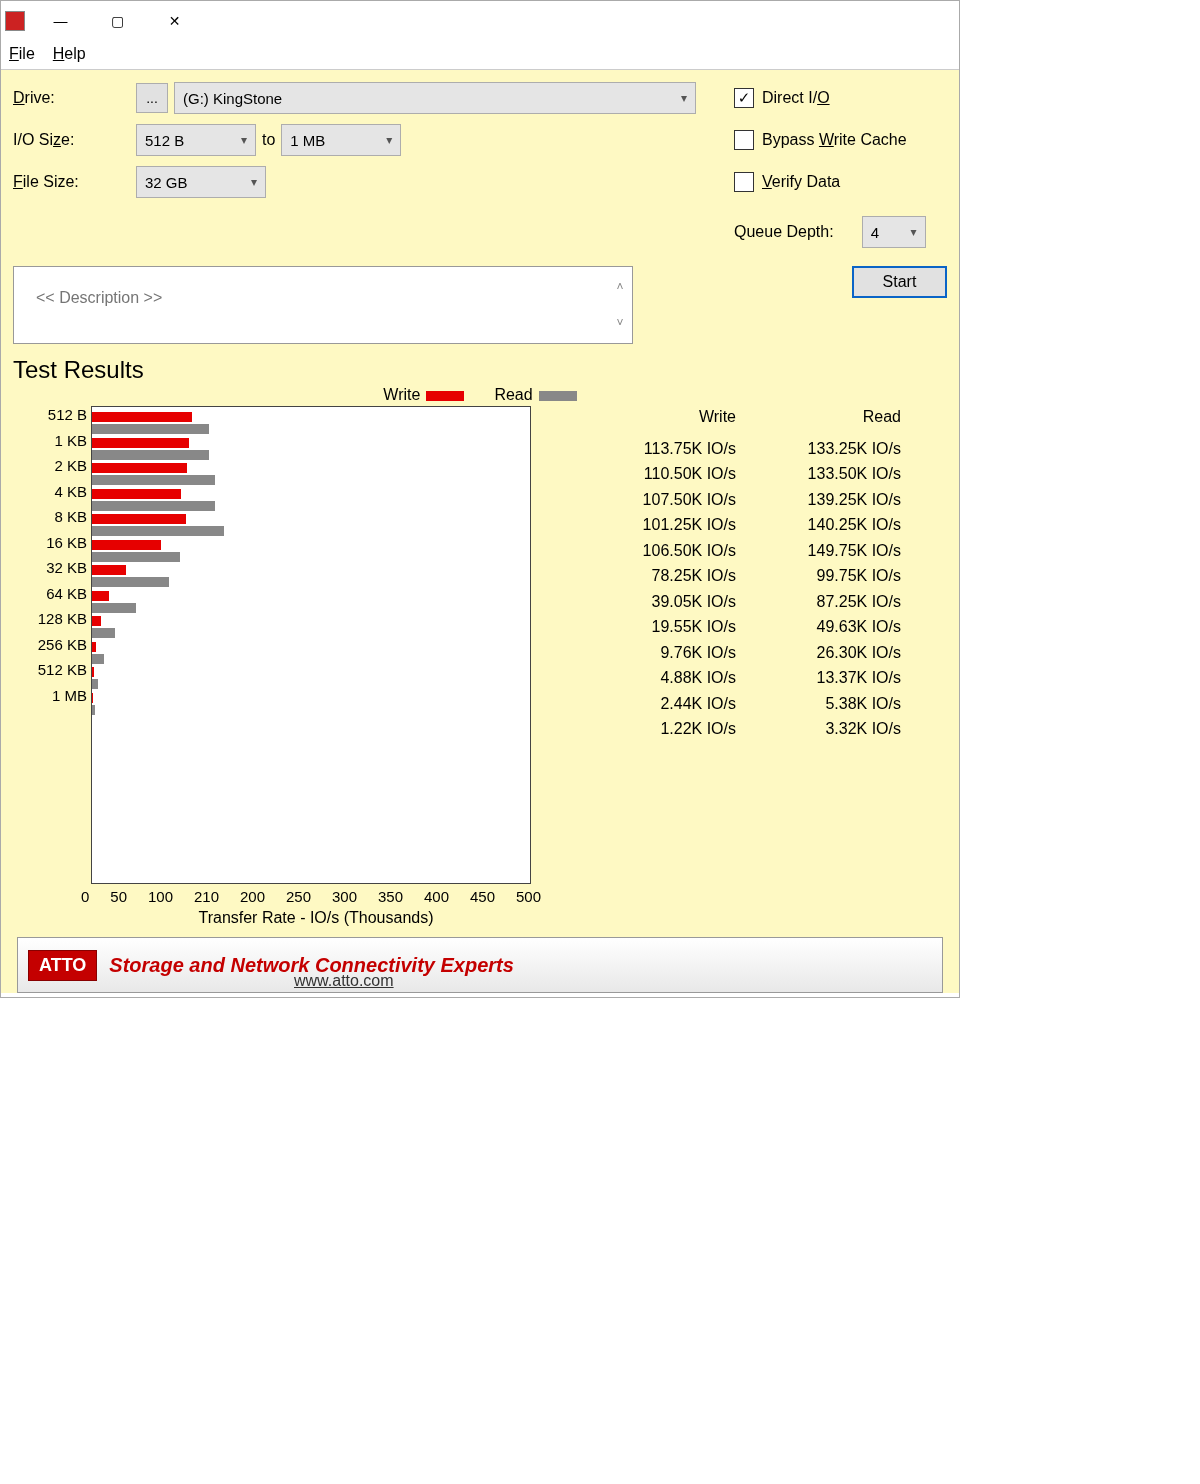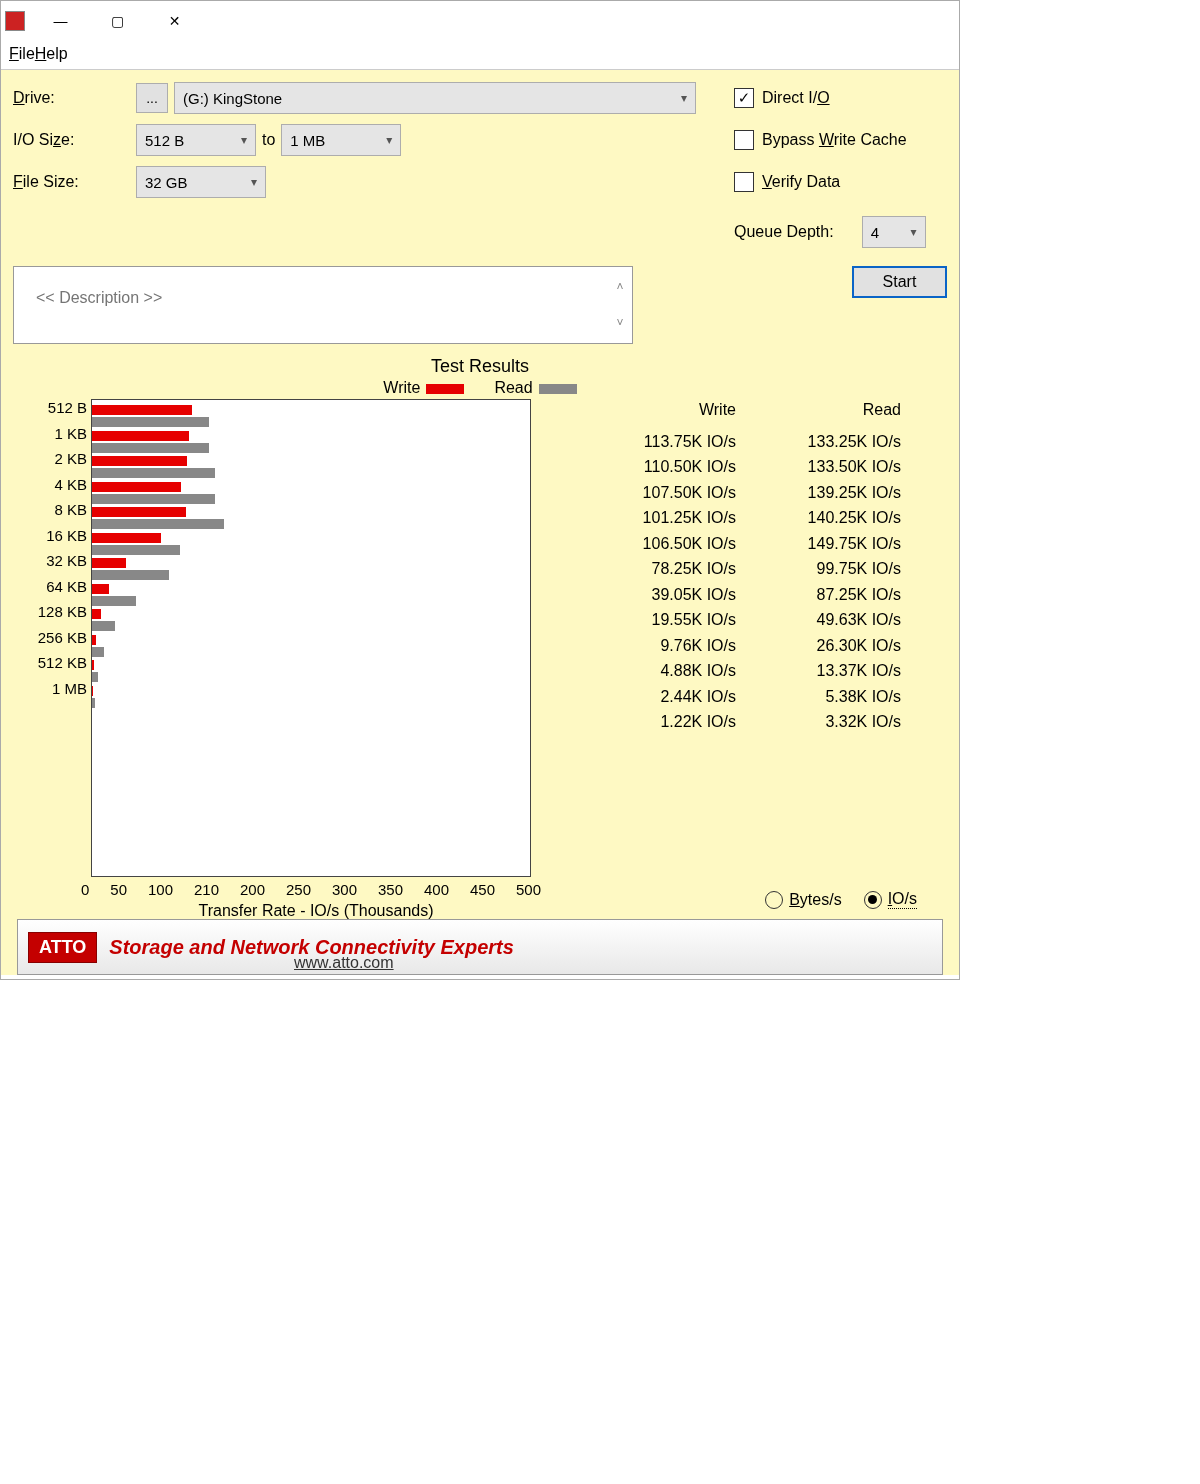--- a/index.html
+++ b/index.html
@@ -3,39 +3,39 @@
 <meta charset="utf-8">
 <style>
   * { box-sizing: border-box; margin: 0; padding: 0; font-family: "Segoe UI", Tahoma, sans-serif; }
   body { background: #fff; width: 960px; }
   .window { border: 1px solid #aaa; background: #fff; }
   .titlebar { display: flex; align-items: center; height: 40px; padding: 0 4px; }
   .titlebar-icon { width: 20px; height: 20px; background: #cc2222; border: 1px solid #888; margin-right: 8px; }
   .titlebar-text { font-size: 17px; color: #000; flex: 1; }
   .win-controls { display: flex; gap: 2px; }
   .win-btn { width: 55px; height: 32px; display: flex; align-items: center; justify-content: center; font-size: 14px; color: #000; }
-  .menubar { display: flex; padding: 4px 8px 6px; font-size: 16px; color: #000; border-bottom: 1px solid #ccc; }
+  .menubar { display: flex; padding: 4px 8px 6px; gap: 18px; font-size: 16px; color: #000; border-bottom: 1px solid #ccc; }
   .menubar span u { text-decoration: underline; }
   .content { padding: 12px 12px 0 12px; background: #fef9c3; }
   .settings { display: grid; grid-template-columns: 115px 560px 1fr; gap: 10px 8px; align-items: center; font-size: 16px; color: #000; }
   .lbl { white-space: nowrap; }
   .dotbtn { width: 32px; height: 30px; border: 1px solid #adadad; background: #e1e1e1; display: inline-flex; align-items: center; justify-content: center; font-size: 14px; }
   .select { height: 32px; border: 1px solid #adadad; background: #e5e5e5; display: inline-flex; align-items: center; padding: 0 8px; position: relative; font-size: 15px; }
   .select .chev { position: absolute; right: 8px; font-size: 12px; color: #555; }
   .row-drive { display: flex; gap: 6px; align-items: center; }
   .row-io { display: flex; gap: 6px; align-items: center; }
   .right-col { padding-left: 30px; font-size: 16px; display: flex; align-items: center; gap: 8px; }
   .check { width: 20px; height: 20px; border: 1px solid #333; background: #fff; display: inline-flex; align-items: center; justify-content: center; font-size: 15px; }
   .qd-row { display: flex; align-items: center; gap: 28px; padding-left: 30px; font-size: 16px; margin-top: 8px; }
   .desc-start { display: flex; margin-top: 18px; gap: 20px; align-items: flex-start; }
   .desc-box { flex: 1; max-width: 620px; height: 78px; border: 1px solid #999; background: #fff; display: flex; }
   .desc-ta { flex: 1; padding: 22px; border: none; font-size: 16px; color: #555; resize: none; }
   .desc-spin { width: 24px; display: flex; flex-direction: column; justify-content: space-around; align-items: center; color: #888; font-size: 12px; padding: 2px 0; }
   .start-btn { margin-left: auto; width: 95px; height: 32px; border: 2px solid #0a64c7; background: #e1e1e1; font-size: 16px; }
-  .results-title { text-align: center; font-size: 18px; margin-top: 12px; }
+  .results-title { font-size: 24px; margin-top: 12px; }
   .legend { display: flex; justify-content: center; gap: 30px; font-size: 16px; margin-top: 2px; align-items: center; }
   .legend-swatch { display: inline-block; width: 38px; height: 10px; vertical-align: middle; margin-left: 6px; }
   .chart-area { display: flex; margin-top: 2px; }
   .ylabels { width: 78px; text-align: right; font-size: 15px; padding-right: 4px; }
   .ylabels div { height: 25.5px; line-height: 15px; padding-top: 1px; }
   .plot-wrap { position: relative; }
   .plot { border: 1px solid #444; background: #fff; width: 440px; height: 478px; position: relative; overflow: hidden; }
   .bar-pair { position: absolute; left: 0; }
   .bar-w { height: 10px; background: #e60000; }
   .bar-r { height: 10px; background: #888; margin-top: 2px; }
@@ -251,30 +251,20 @@
           <div>99.75K IO/s</div>
           <div>87.25K IO/s</div>
           <div>49.63K IO/s</div>
           <div>26.30K IO/s</div>
           <div>13.37K IO/s</div>
           <div>5.38K IO/s</div>
           <div>3.32K IO/s</div>
         </div>
     </div>
 
-    <div class="unit-row">
-      <span style="display:flex;align-items:center;gap:6px">
-        <span class="radio"></span>
-        <span><u>B</u>ytes/s</span>
-      </span>
-      <span style="display:flex;align-items:center;gap:6px">
-        <span class="radio on"></span>
-        <span style="border-bottom:1px dotted #000"><u>I</u>O/s</span>
-      </span>
-    </div>
 
     <div class="footer">
       <div class="atto-logo">ATTO</div>
       <div class="footer-text">Storage and Network Connectivity Experts</div>
       <div class="footer-sub">www.atto.com</div>
     </div>
 
   </div>
 </div>
 

